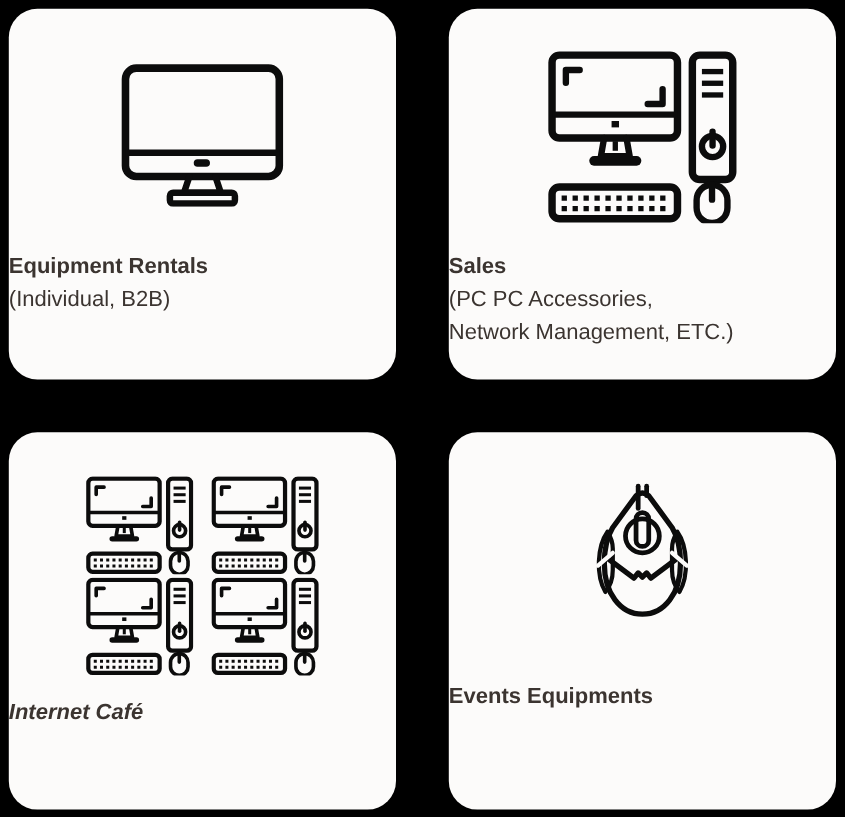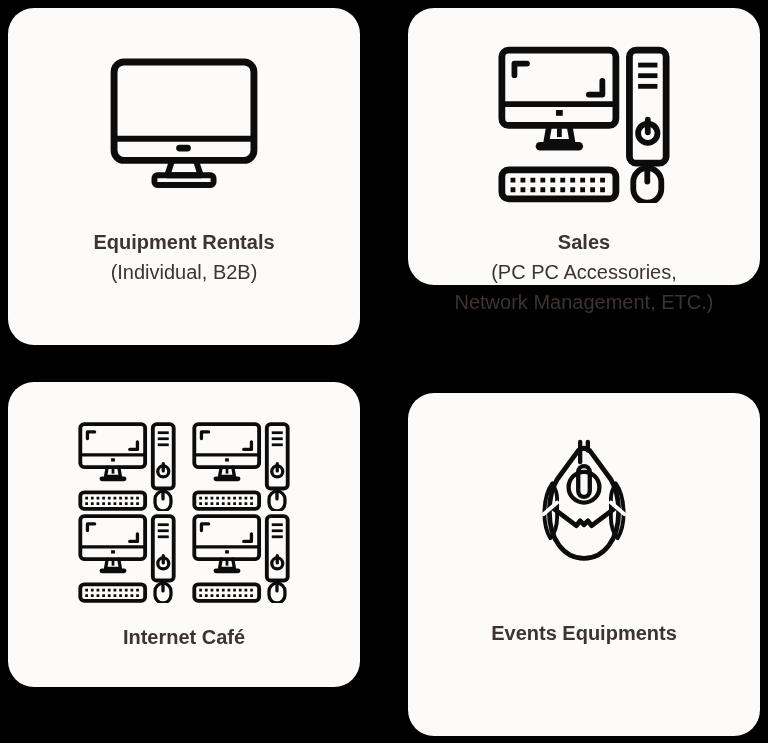--- a/index.html
+++ b/index.html
@@ -12,22 +12,22 @@
     overflow: hidden;
     font-family: "Liberation Sans", sans-serif;
   }
   .card {
     position: absolute;
     width: 352px;
     background: #fcfbfa;
     border-radius: 26px;
   }
   .card-1 { left: 8px;   top: 8px;   height: 337px; }
-  .card-2 { left: 408px; top: 8px;   height: 277px; }
-  .card-3 { left: 8px;   top: 382px; height: 305px; }
+  .card-2 { left: 408px; top: 8px;   height: 337px; }
+  .card-3 { left: 8px;   top: 393px; height: 343px; font-style: italic; }
   .card-4 { left: 408px; top: 393px; height: 343px; }
 
   .icon-area {
     position: absolute;
     left: 0; right: 0;
     display: flex;
     justify-content: center;
   }
   .card-1 .icon-area { top: 50px; }
   .card-2 .icon-area { top: 38px; }
@@ -37,21 +37,21 @@
   .stations-grid {
     display: grid;
     grid-template-columns: repeat(2, 98px);
     column-gap: 16px;
     row-gap: 3px;
   }
 
   .text-area {
     position: absolute;
     left: 0; right: 0;
-    text-align: center;
+    text-align: left;
     color: #3b3430;
     font-size: 20px;
     line-height: 30px;
   }
   .card-1 .text-area { top: 219px; }
   .card-2 .text-area { top: 219px; }
   .card-3 .text-area { top: 240px; line-height: 31px; }
   .card-4 .text-area { top: 225px; line-height: 31px; }
 
   .title-line { font-weight: 700; }

